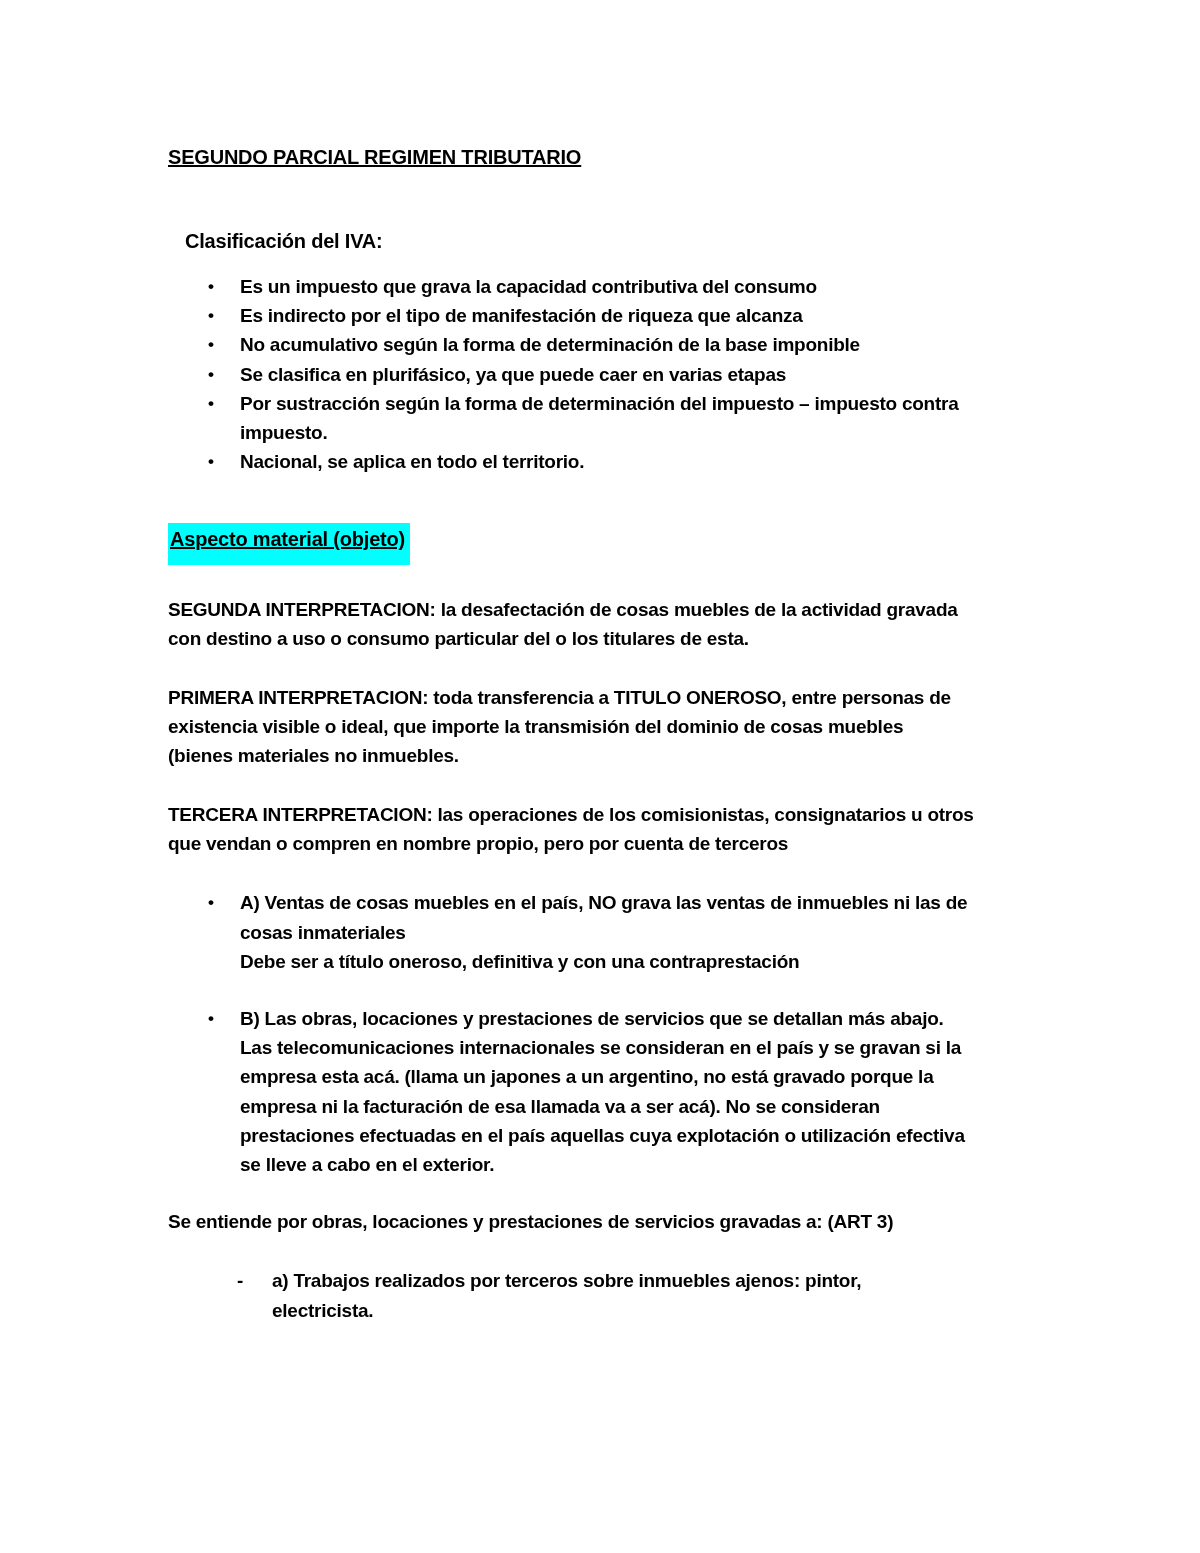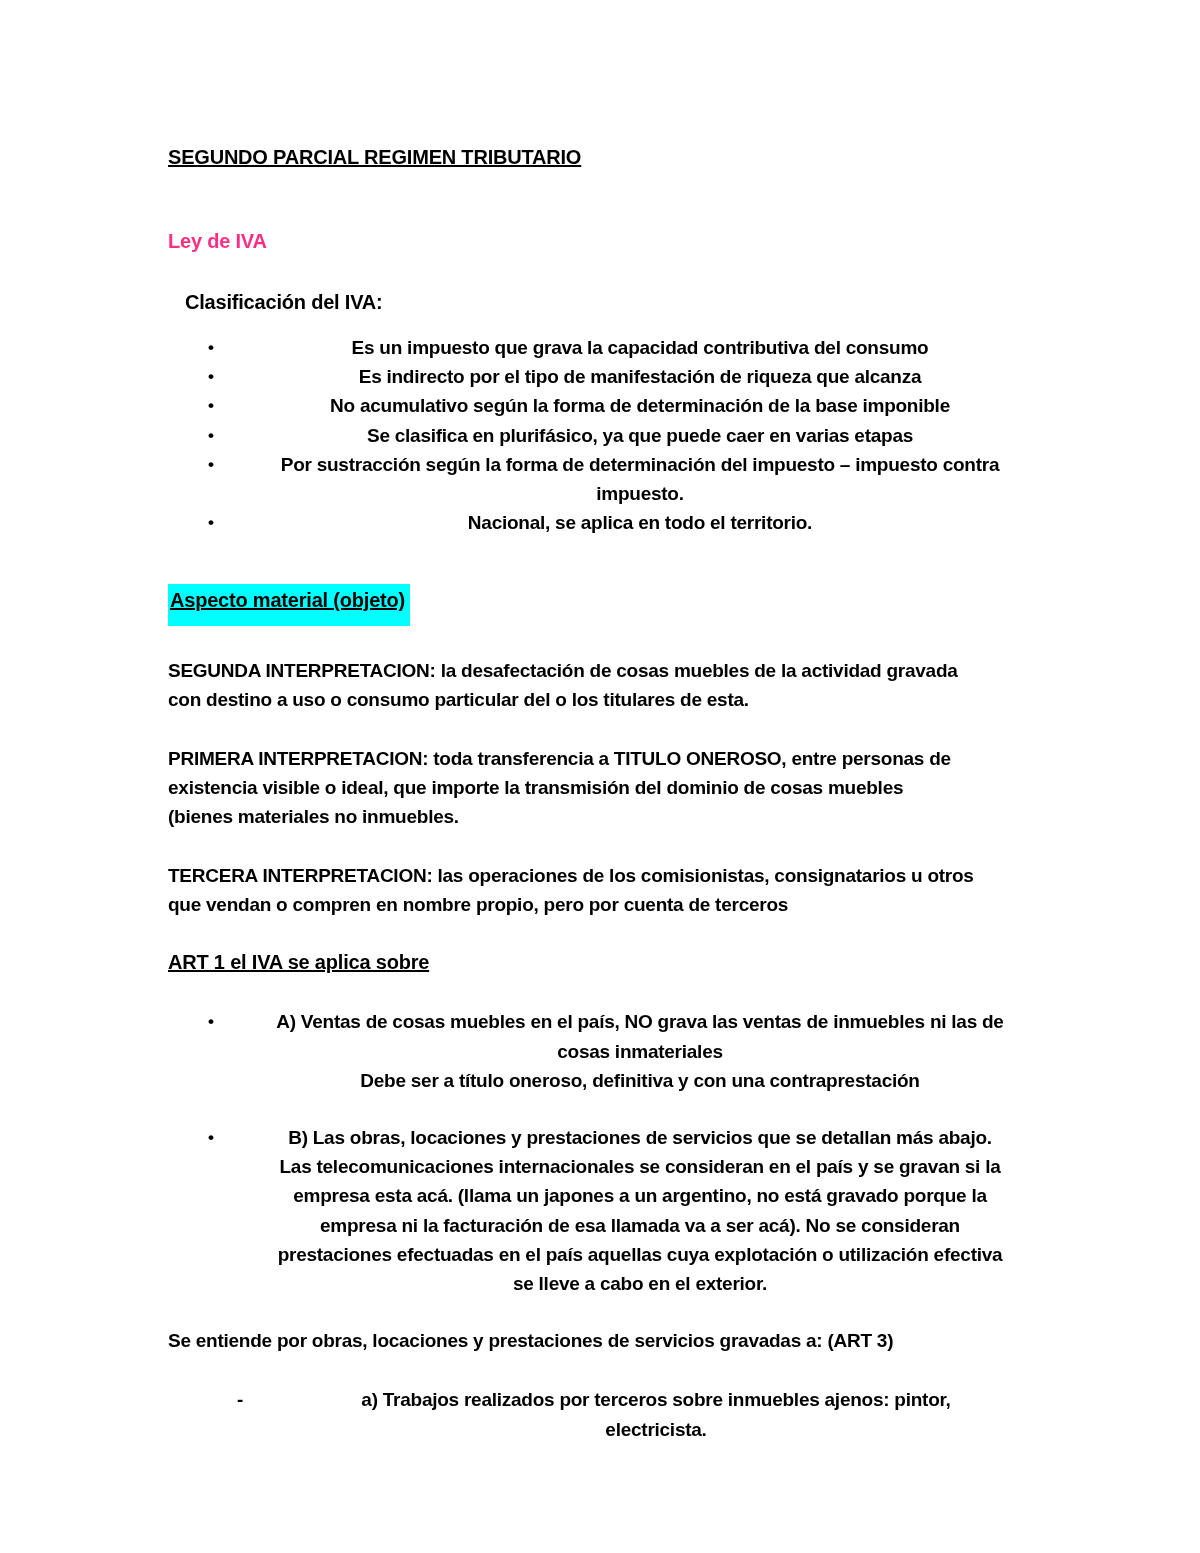--- a/index.html
+++ b/index.html
@@ -98,32 +98,30 @@
   .dash-item .marker {
     position: absolute;
     left: 69px;
     top: 0;
     font-size: 19px;
     line-height: 29.5px;
   }
   .item-text {
     display: block;
     white-space: pre;
-    text-align: center;
   }
   .no-margin { margin-bottom: 0; }
 </style>
 </head>
 <body>
 
 <div class="page">
 
   <h1 class="doc-title">SEGUNDO PARCIAL REGIMEN TRIBUTARIO</h1>
 
-  <h2 class="pink-heading">Ley de IVA</h2>
 
   <h3 class="sub-heading">Clasificación del IVA:</h3>
 
   <ul class="bullet-list clasificacion-list">
     <li class="bullet-item">
       <span class="marker">•</span>
       <span class="item-text">Es un impuesto que grava la capacidad contributiva del consumo</span>
     </li>
     <li class="bullet-item">
       <span class="marker">•</span>
@@ -155,21 +153,20 @@
 con destino a uso o consumo particular del o los titulares de esta.</p>
 
     <p class="para">PRIMERA INTERPRETACION: toda transferencia a TITULO ONEROSO, entre personas de
 existencia visible o ideal, que importe la transmisión del dominio de cosas muebles
 (bienes materiales no inmuebles.</p>
 
     <p class="para">TERCERA INTERPRETACION: las operaciones de los comisionistas, consignatarios u otros
 que vendan o compren en nombre propio, pero por cuenta de terceros</p>
   </div>
 
-  <h3 class="sub-heading art1-heading">ART 1 el IVA se aplica sobre</h3>
 
   <ul class="bullet-list art1-list">
     <li class="bullet-item">
       <span class="marker">•</span>
       <span class="item-text">A) Ventas de cosas muebles en el país, NO grava las ventas de inmuebles ni las de
 cosas inmateriales
 Debe ser a título oneroso, definitiva y con una contraprestación</span>
     </li>
     <li class="bullet-item">
       <span class="marker">•</span>

